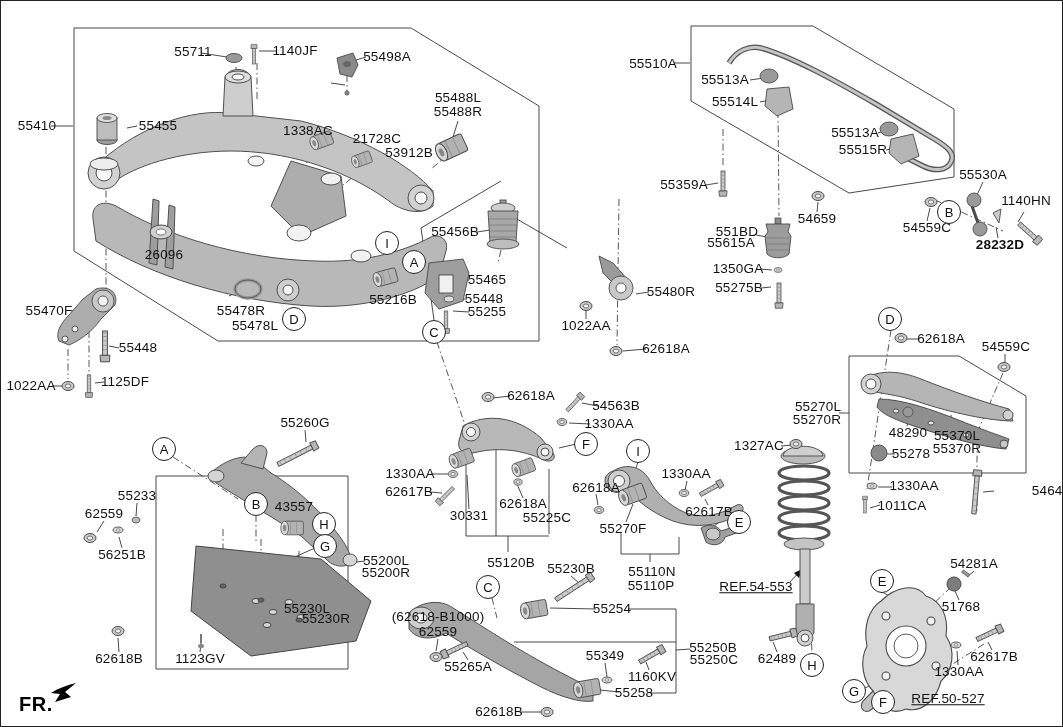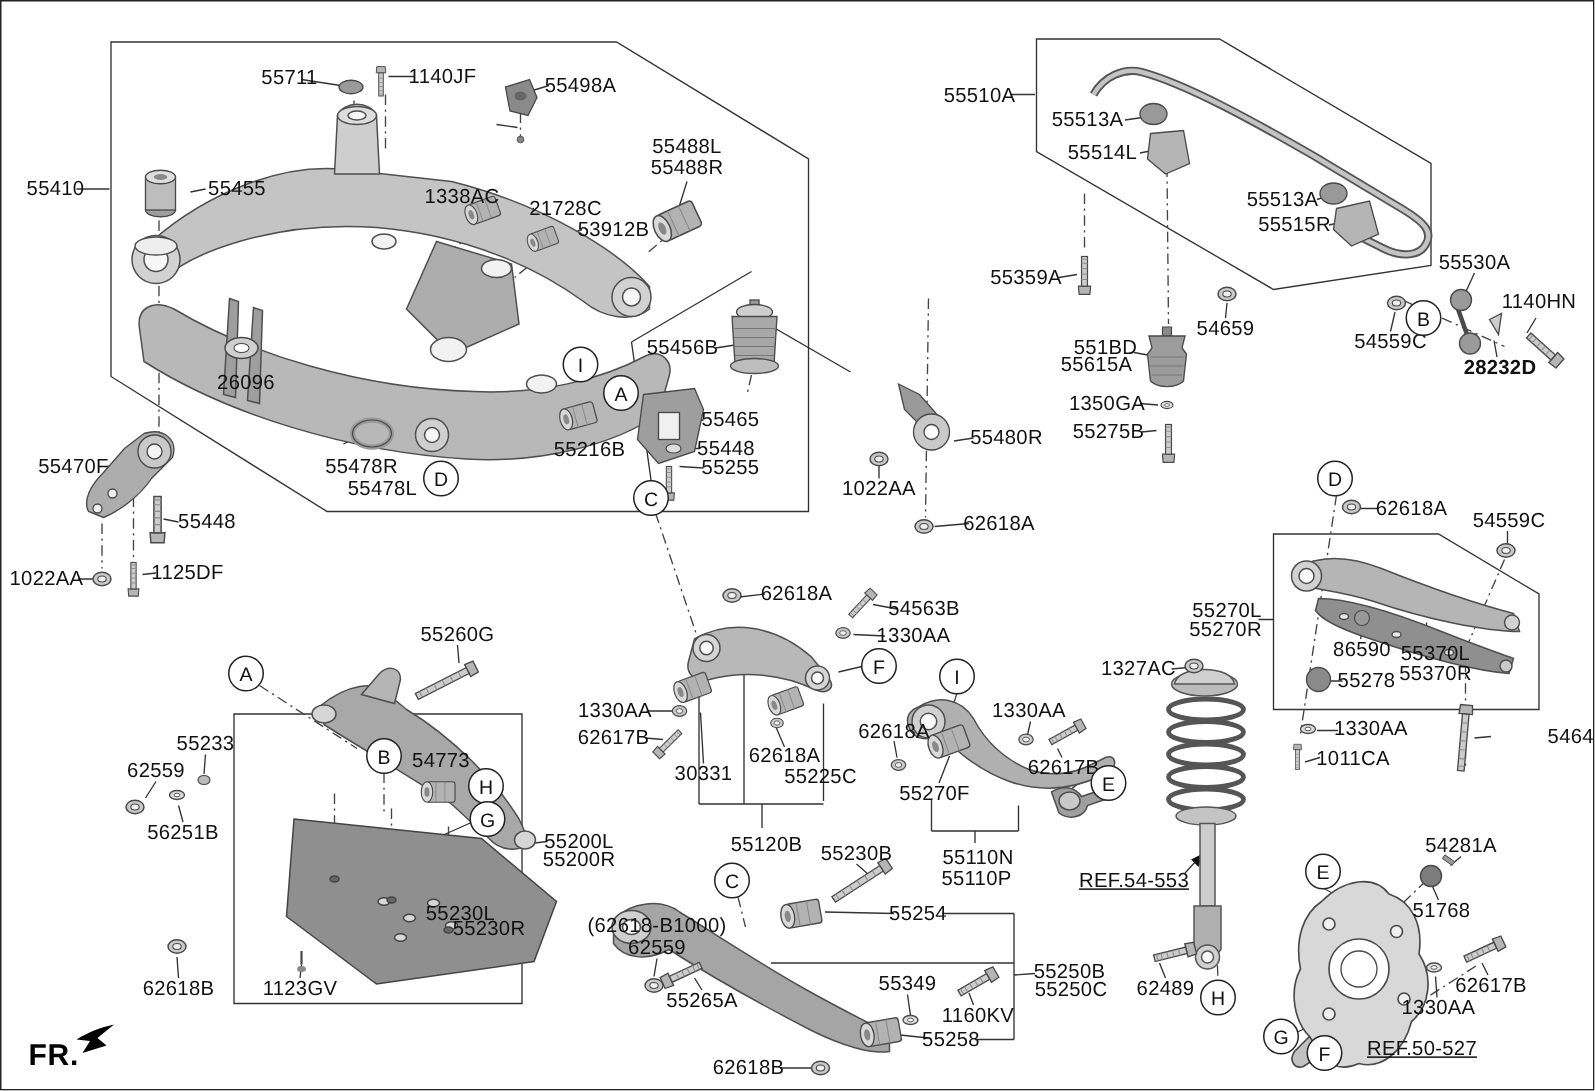--- a/index.html
+++ b/index.html
@@ -409,21 +409,21 @@
       <div class="lbl" style="left: 926px; top: 227px;">54559C</div>
       <div class="lbl" style="left: 816px; top: 218px;">54659</div>
       <div class="lbl" style="left: 736px; top: 231px;">551BD</div>
       <div class="lbl" style="left: 730px; top: 242px;">55615A</div>
       <div class="lbl" style="left: 737px; top: 268px;">1350GA</div>
       <div class="lbl" style="left: 738px; top: 287px;">55275B</div>
       <div class="lbl" style="left: 940px; top: 338px;">62618A</div>
       <div class="lbl" style="left: 1005px; top: 346px;">54559C</div>
       <div class="lbl" style="left: 817px; top: 406px;">55270L</div>
       <div class="lbl" style="left: 816px; top: 419px;">55270R</div>
-      <div class="lbl" style="left: 907px; top: 432px;">86590</div>
+      <div class="lbl" style="left: 907px; top: 432px;">48290</div>
       <div class="lbl" style="left: 910px; top: 453px;">55278</div>
       <div class="lbl" style="left: 956px; top: 435px;">55370L</div>
       <div class="lbl" style="left: 956px; top: 448px;">55370R</div>
       <div class="lbl" style="left: 913px; top: 485px;">1330AA</div>
       <div class="lbl" style="left: 901px; top: 505px;">1011CA</div>
       <div class="lbl" style="left: 1010px; top: 490px; margin-left: 40px;">54645</div>
       <div class="lbl" style="left: 758px; top: 445px;">1327AC</div>
       <div class="lbl" style="left: 530px; top: 395px;">62618A</div>
       <div class="lbl" style="left: 615px; top: 405px;">54563B</div>
       <div class="lbl" style="left: 608px; top: 423px;">1330AA</div>
@@ -449,21 +449,21 @@
       <div class="lbl" style="left: 498px; top: 711px;">62618B</div>
       <div class="lbl" style="left: 437px; top: 616px;">(62618-B1000)</div>
       <div class="lbl" style="left: 437px; top: 631px;">62559</div>
       <div class="lbl" style="left: 467px; top: 666px;">55265A</div>
       <div class="lbl ref" style="left: 755px; top: 586px;">REF.54-553</div>
       <div class="lbl" style="left: 776px; top: 658px;">62489</div>
       <div class="lbl" style="left: 304px; top: 422px;">55260G</div>
       <div class="lbl" style="left: 136px; top: 495px;">55233</div>
       <div class="lbl" style="left: 103px; top: 513px;">62559</div>
       <div class="lbl" style="left: 121px; top: 554px;">56251B</div>
-      <div class="lbl" style="left: 293px; top: 506px;">54773</div>
+      <div class="lbl" style="left: 293px; top: 506px;">43557</div>
       <div class="lbl" style="left: 385px; top: 560px;">55200L</div>
       <div class="lbl" style="left: 385px; top: 572px;">55200R</div>
       <div class="lbl" style="left: 306px; top: 608px;">55230L</div>
       <div class="lbl" style="left: 325px; top: 618px;">55230R</div>
       <div class="lbl" style="left: 118px; top: 658px;">62618B</div>
       <div class="lbl" style="left: 199px; top: 658px;">1123GV</div>
       <div class="lbl" style="left: 973px; top: 563px;">54281A</div>
       <div class="lbl" style="left: 960px; top: 606px;">51768</div>
       <div class="lbl" style="left: 993px; top: 656px;">62617B</div>
       <div class="lbl" style="left: 958px; top: 671px;">1330AA</div>

